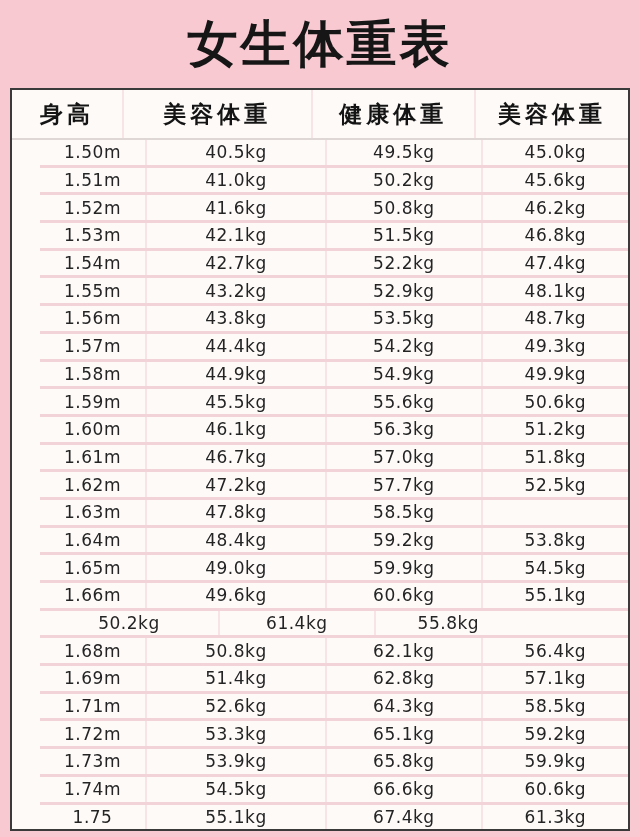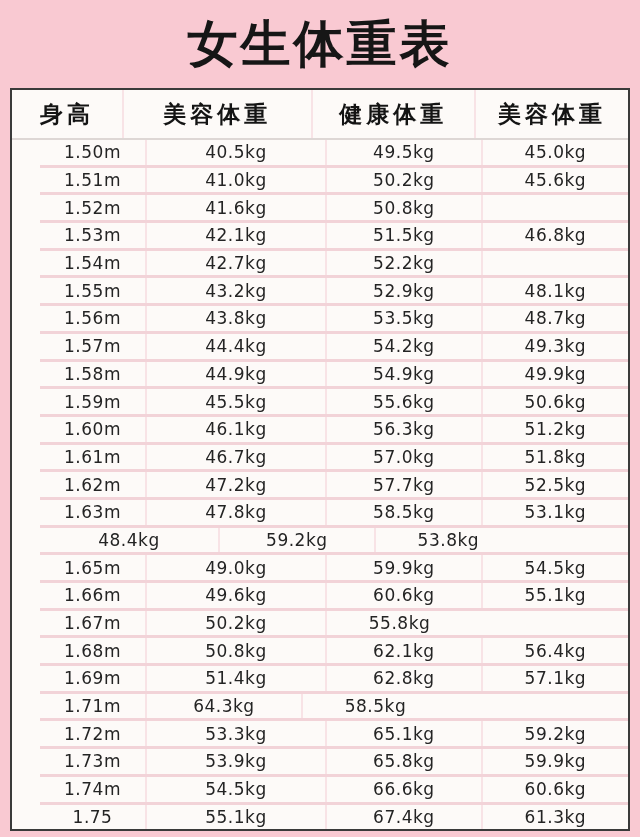--- a/index.html
+++ b/index.html
@@ -97,31 +97,33 @@
       <div class="row">
         <div class="td col1">1.51m</div>
         <div class="td col2">41.0kg</div>
         <div class="td col3">50.2kg</div>
         <div class="td col4">45.6kg</div>
       </div>
       <div class="row">
         <div class="td col1">1.52m</div>
         <div class="td col2">41.6kg</div>
         <div class="td col3">50.8kg</div>
+        <div class="td col4">46.2kg</div>
       </div>
       <div class="row">
         <div class="td col1">1.53m</div>
         <div class="td col2">42.1kg</div>
         <div class="td col3">51.5kg</div>
         <div class="td col4">46.8kg</div>
       </div>
       <div class="row">
         <div class="td col1">1.54m</div>
         <div class="td col2">42.7kg</div>
         <div class="td col3">52.2kg</div>
+        <div class="td col4">47.4kg</div>
       </div>
       <div class="row">
         <div class="td col1">1.55m</div>
         <div class="td col2">43.2kg</div>
         <div class="td col3">52.9kg</div>
         <div class="td col4">48.1kg</div>
       </div>
       <div class="row">
         <div class="td col1">1.56m</div>
         <div class="td col2">43.8kg</div>
@@ -161,58 +163,59 @@
       <div class="row">
         <div class="td col1">1.62m</div>
         <div class="td col2">47.2kg</div>
         <div class="td col3">57.7kg</div>
         <div class="td col4">52.5kg</div>
       </div>
       <div class="row">
         <div class="td col1">1.63m</div>
         <div class="td col2">47.8kg</div>
         <div class="td col3">58.5kg</div>
-        <div class="td col4">53.1kg</div>
-      </div>
-      <div class="row">
+      </div>
+      <div class="row">
+        <div class="td col1">1.64m</div>
         <div class="td col2">48.4kg</div>
         <div class="td col3">59.2kg</div>
         <div class="td col4">53.8kg</div>
       </div>
       <div class="row">
         <div class="td col1">1.65m</div>
         <div class="td col2">49.0kg</div>
         <div class="td col3">59.9kg</div>
         <div class="td col4">54.5kg</div>
       </div>
       <div class="row">
         <div class="td col1">1.66m</div>
         <div class="td col2">49.6kg</div>
         <div class="td col3">60.6kg</div>
         <div class="td col4">55.1kg</div>
       </div>
       <div class="row">
-        <div class="td col1">1.67m</div>
         <div class="td col2">50.2kg</div>
+        <div class="td col3">61.4kg</div>
         <div class="td col4">55.8kg</div>
       </div>
       <div class="row">
         <div class="td col1">1.68m</div>
         <div class="td col2">50.8kg</div>
         <div class="td col3">62.1kg</div>
         <div class="td col4">56.4kg</div>
       </div>
       <div class="row">
         <div class="td col1">1.69m</div>
         <div class="td col2">51.4kg</div>
         <div class="td col3">62.8kg</div>
         <div class="td col4">57.1kg</div>
       </div>
       <div class="row">
         <div class="td col1">1.71m</div>
+        <div class="td col2">52.6kg</div>
         <div class="td col3">64.3kg</div>
         <div class="td col4">58.5kg</div>
       </div>
       <div class="row">
         <div class="td col1">1.72m</div>
         <div class="td col2">53.3kg</div>
         <div class="td col3">65.1kg</div>
         <div class="td col4">59.2kg</div>
       </div>
       <div class="row">

